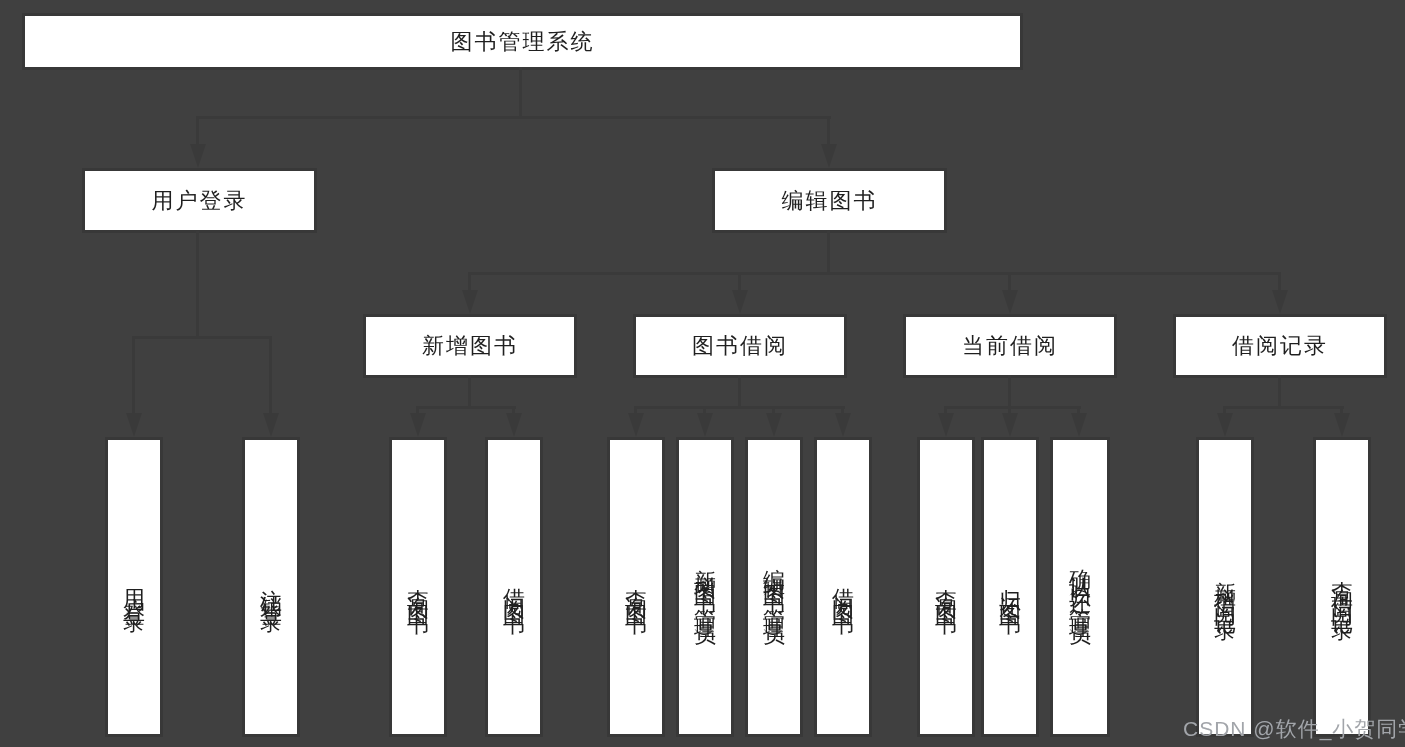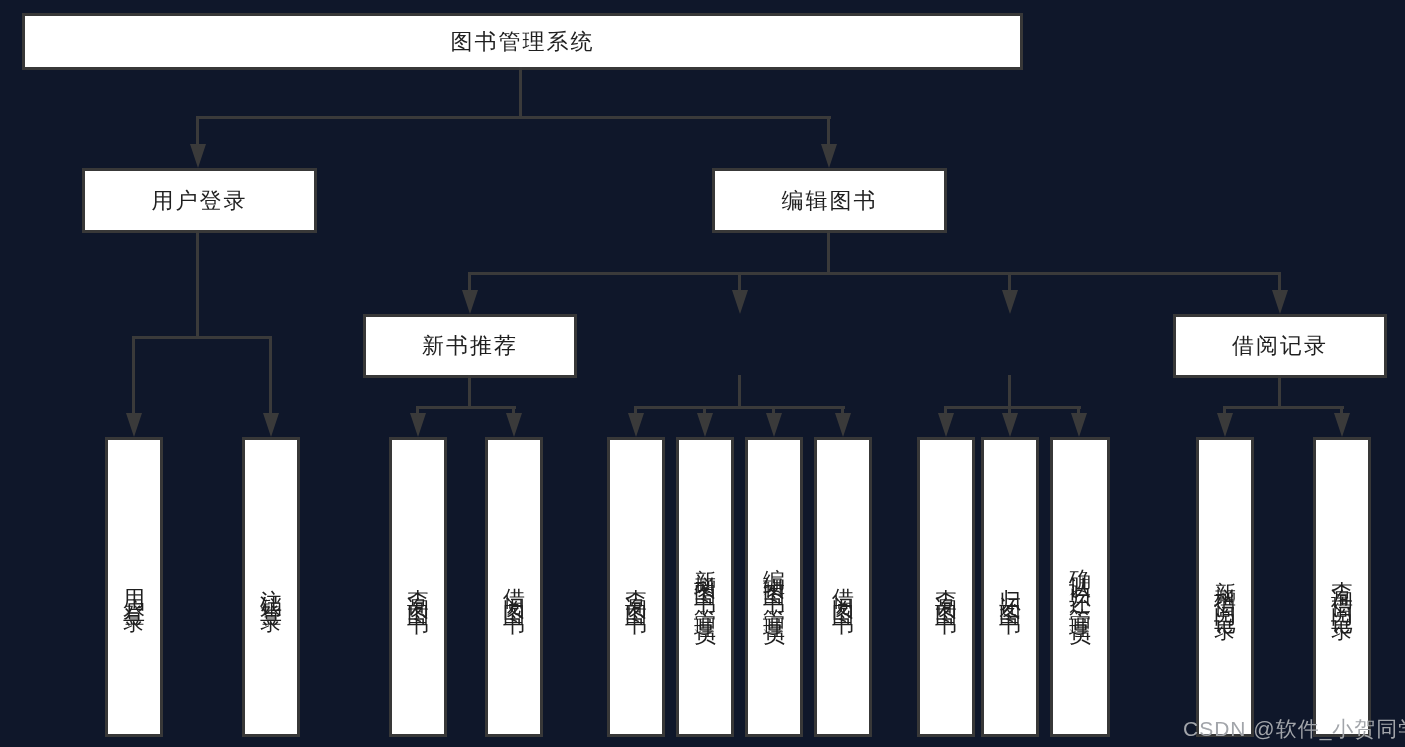--- a/index.html
+++ b/index.html
@@ -1,20 +1,20 @@
 <!DOCTYPE html>
 <html><head>
 <meta charset="utf-8">
 <style>
   html, body { margin: 0; padding: 0; background: #ffffff; }
   #canvas {
     position: relative;
     width: 1405px;
     height: 747px;
-    background: #0f172a;
+    background: #404040;
     font-family: "Liberation Sans", "DejaVu Sans", sans-serif;
     overflow: hidden;
   }
   .box {
     position: absolute;
     box-sizing: border-box;
     border: 3px solid #383838;
     background: #ffffff;
     display: flex;
     align-items: center;
@@ -67,21 +67,23 @@
 </head>
 <body>
 
 <div id="canvas">
 
   <div class="box" style="left:22px; top:13px; width:1001px; height:57px;">图书管理系统</div>
 
   <div class="box" style="left:82px; top:168px; width:235px; height:65px;">用户登录</div>
   <div class="box" style="left:712px; top:168px; width:235px; height:65px;">编辑图书</div>
 
-  <div class="box" style="left:363px; top:314px; width:214px; height:64px;">新书推荐</div>
+  <div class="box" style="left:363px; top:314px; width:214px; height:64px;">新增图书</div>
+  <div class="box" style="left:633px; top:314px; width:214px; height:64px;">图书借阅</div>
+  <div class="box" style="left:903px; top:314px; width:214px; height:64px;">当前借阅</div>
   <div class="box" style="left:1173px; top:314px; width:214px; height:64px;">借阅记录</div>
 
   <div class="leaf" style="left:105px;">
     <span class="vtext">用户登录</span>
     </div>
   <div class="leaf" style="left:242px;">
     <span class="vtext">注销登录</span>
     </div>
 
   <div class="leaf" style="left:389px;">

